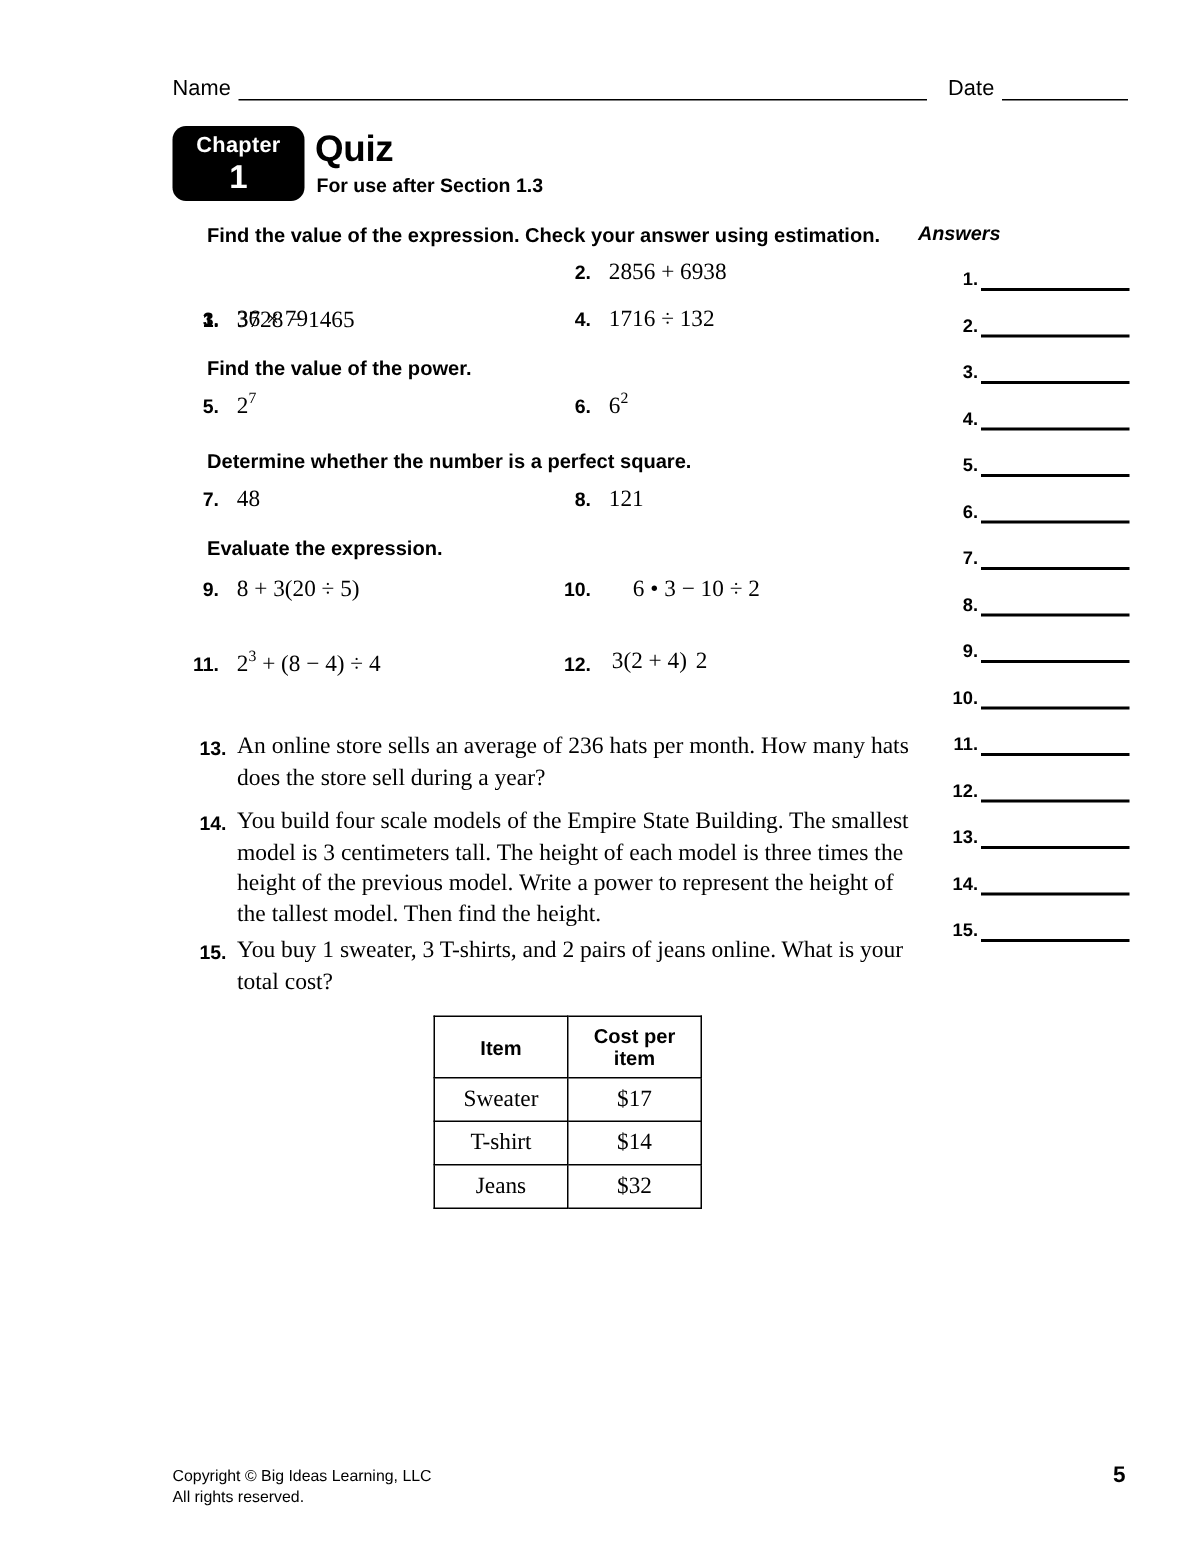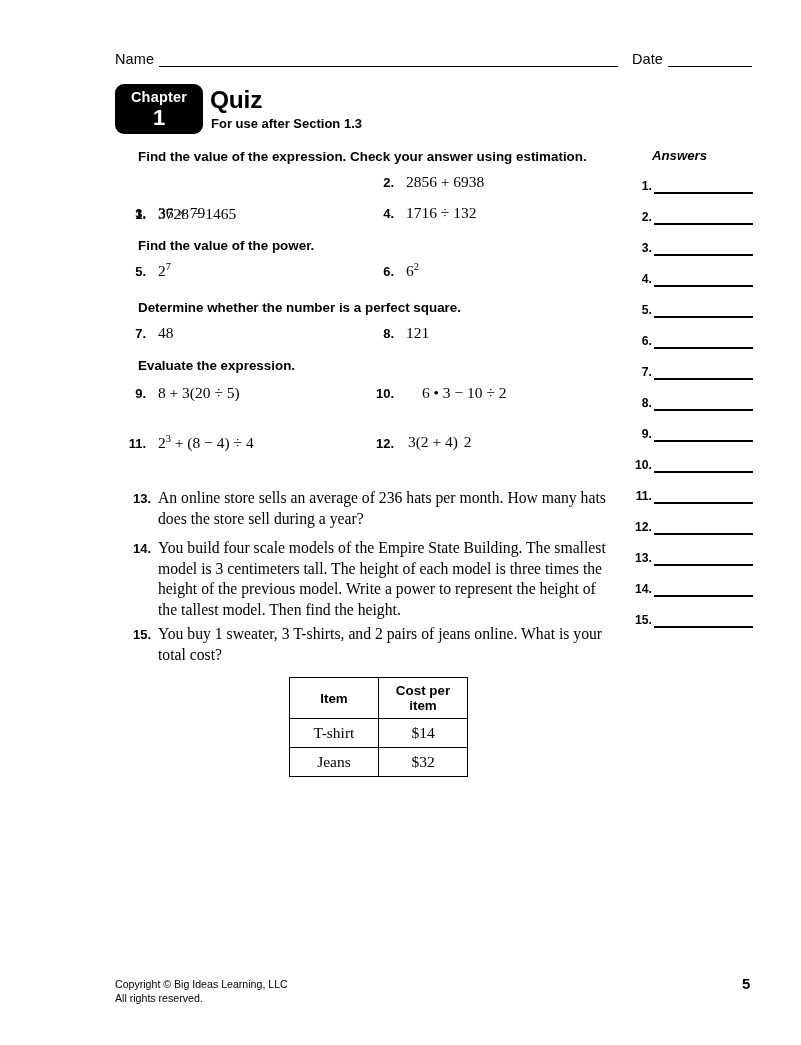--- a/index.html
+++ b/index.html
@@ -152,21 +152,21 @@
     position: relative;
     top: -1px;
   }
   .frac .top { padding: 0 2px 1px 2px; }
   .frac .bar { border-top: 1.3px solid #000; }
   .frac .bot { padding-top: 1px; }
 
   
   .answers-title {
     position: absolute;
-    left: 652px;
+    left: 612px;
     top: 148px;
     font-size: 13.2px;
     font-weight: bold;
     font-style: italic;
   }
   .ans-row {
     position: absolute;
     left: 626px;
     width: 128px;
     height: 22px;
@@ -339,20 +339,24 @@
   </div>
 
   <table class="cost-table">
     <thead>
       <tr>
         <th>Item</th>
         <th>Cost per item</th>
       </tr>
     </thead>
     <tbody>
+      <tr>
+        <td>Sweater</td>
+        <td>$17</td>
+      </tr>
       <tr>
         <td>T-shirt</td>
         <td>$14</td>
       </tr>
       <tr>
         <td>Jeans</td>
         <td>$32</td>
       </tr>
     </tbody>
   </table>

